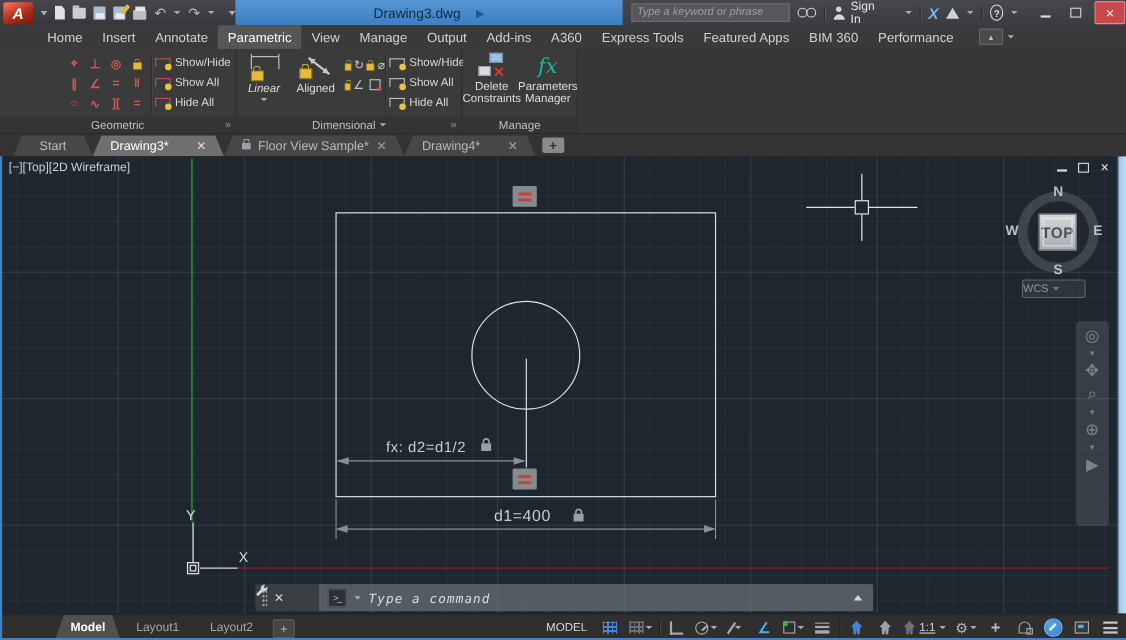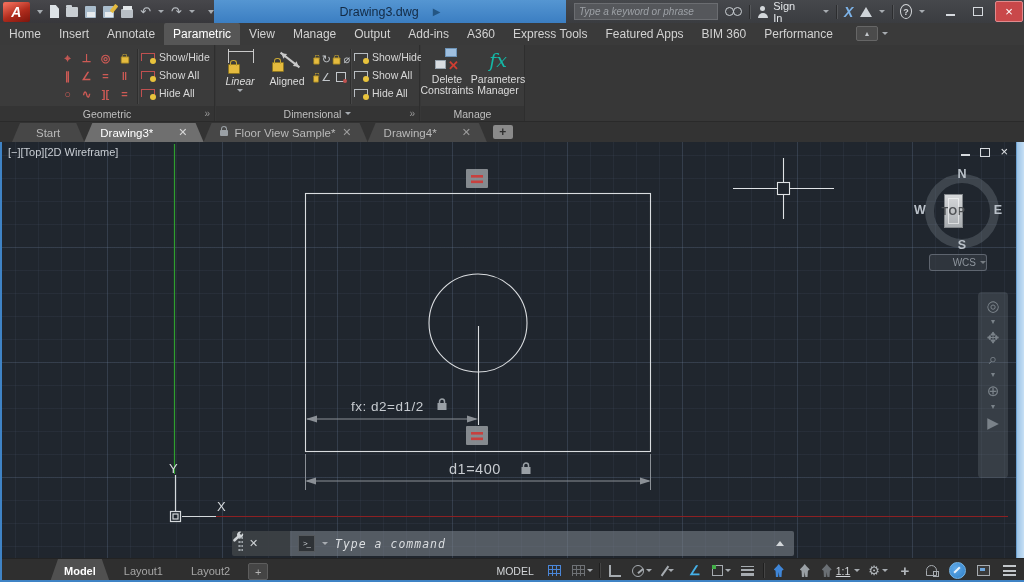--- a/index.html
+++ b/index.html
@@ -37,21 +37,21 @@
   .xlogo{color:#7db3e8;font-weight:bold;font-style:italic;font-size:14px;}
   .a360{width:0;height:0;border-left:6px solid transparent;border-right:6px solid transparent;border-bottom:10px solid #cfd4d8;}
   .help{width:13px;height:13px;border:1.6px solid #d5d8db;border-radius:50%;color:#d5d8db;font-size:9px;font-weight:bold;display:flex;align-items:center;justify-content:center;}
   .tbsep{width:1px;height:14px;background:#2c2d2f;box-shadow:1px 0 0 #55575a;}
   .winbtn{display:flex;align-items:center;justify-content:center;width:26px;height:19px;color:#d6dade;}
   .wb-min{width:9px;height:2px;background:#d6dade;margin-top:7px;}
   .wb-res{width:8px;height:7px;border:1.5px solid #d6dade;}
   .wb-close{width:33px;height:19px;background:#c9484a;border:1px solid #e08a8c;border-radius:2px;color:#fff;font-size:13px;display:flex;align-items:center;justify-content:center;margin-right:1px;}
 
   
-  .rtabs{position:absolute;top:23px;left:0;right:0;height:22px;background:#3a3a3a;display:flex;align-items:flex-end;box-sizing:border-box;}
+  .rtabs{position:absolute;top:23px;left:0;right:0;height:22px;background:#3a3a3a;display:flex;align-items:flex-end;padding-left:34px;box-sizing:border-box;}
   .rtab{height:22px;line-height:22px;padding:0 9px;font-size:12px;color:#d2d2d2;white-space:nowrap;}
   .rtab.active{background:#565656;color:#fff;border-radius:2px 2px 0 0;}
   .rtoggle{display:flex;align-items:center;gap:4px;margin-left:14px;margin-bottom:4px;}
   .rtog-box{width:20px;height:13px;background:#4b4b4b;border:1px solid #666;border-radius:2px;color:#c3c7cb;font-size:8px;display:flex;align-items:center;justify-content:center;}
 
   
   .ribbon{position:absolute;top:45px;left:0;right:0;height:77px;background:#373737;border-bottom:1px solid #2a2a2a;box-sizing:border-box;}
   .panel{position:absolute;top:0;height:76px;background:#3b3b3b;border-right:1px solid #2e2e2e;box-sizing:border-box;}
   .pfoot{position:absolute;bottom:0;left:0;right:0;height:15px;background:#343434;color:#bfbfbf;font-size:10.5px;display:flex;align-items:center;justify-content:center;gap:4px;}
   .launcher{position:absolute;right:4px;bottom:2px;color:#9a9a9a;font-size:10px;line-height:10px;}
@@ -111,23 +111,23 @@
       linear-gradient(90deg,rgba(130,155,185,0.07) 1px,transparent 1px);
     background-size:115px 115px,115px 115px,23px 23px,23px 23px;background-position:-8px -10px;}
   .canvas svg{position:absolute;top:0;left:0;}
   .vplabel{position:absolute;top:4px;left:8px;color:#c9ced4;font-size:11px;}
   .vwc{position:absolute;top:4px;right:16px;display:flex;align-items:center;gap:10px;}
   .vwc .mn{width:9px;height:2px;background:#d6dade;margin-top:6px;}
   .vwc .rs{width:8px;height:7px;border:1.5px solid #d6dade;}
   .vwc .cl{color:#e3e6e9;font-size:13px;line-height:12px;}
   .vc-ring{position:absolute;left:925px;top:32px;width:74px;height:74px;border:9px solid rgba(170,180,192,0.22);border-radius:50%;box-sizing:border-box;}
   .vc-letter{position:absolute;width:16px;text-align:center;color:#bac1c9;font-size:12.5px;font-weight:bold;}
-  .vc-top{position:absolute;left:944px;top:52px;width:19px;height:34px;background:linear-gradient(#d6d8da,#a9adb1);border:1px solid #83878b;box-sizing:border-box;display:flex;align-items:center;justify-content:center;color:#4e5154;font-size:11px;font-weight:bold;letter-spacing:.5px;}
+  .vc-top{position:absolute;left:944px;top:52px;width:35px;height:34px;background:linear-gradient(#d6d8da,#a9adb1);border:1px solid #83878b;box-sizing:border-box;display:flex;align-items:center;justify-content:center;color:#4e5154;font-size:14px;font-weight:bold;letter-spacing:.5px;}
   .vc-top::before{content:"";position:absolute;inset:3px;border:1px solid rgba(255,255,255,0.55);}
-  .wcs{position:absolute;left:929px;top:112px;width:56px;height:15px;background:rgba(58,64,72,0.6);border:1px solid rgba(150,160,170,0.45);border-radius:3px;display:flex;align-items:center;justify-content:flex-end;gap:4px;color:#8e959d;font-size:10px;}
+  .wcs{position:absolute;left:929px;top:112px;width:56px;height:15px;background:rgba(58,64,72,0.6);border:1px solid rgba(150,160,170,0.45);border-radius:3px;display:flex;align-items:center;justify-content:flex-start;gap:4px;color:#8e959d;font-size:10px;}
   .navbar{position:absolute;left:978px;top:150px;width:30px;height:186px;background:rgba(125,132,140,0.26);border-radius:4px;display:flex;flex-direction:column;align-items:center;padding-top:6px;box-sizing:border-box;gap:5px;}
   .navbar span{color:rgba(205,212,220,0.45);font-size:15px;line-height:16px;}
   .navbar .dv{font-size:8px;line-height:6px;}
 
   
   .cmdbar{position:absolute;left:232px;top:389px;width:562px;height:25px;display:flex;border-radius:2px;overflow:hidden;}
   .cmd-left{width:58px;background:rgba(60,64,68,0.95);display:flex;align-items:center;gap:6px;padding:0 6px;box-sizing:border-box;}
   .grip{width:5px;height:15px;background-image:radial-gradient(circle,#9aa0a5 1px,transparent 1.3px);background-size:3px 4px;}
   .cmd-x{color:#cfd3d6;font-size:11px;}
   .cmd-input{flex:1;background:rgba(128,135,143,0.55);display:flex;align-items:center;gap:7px;padding:0 8px;position:relative;}

